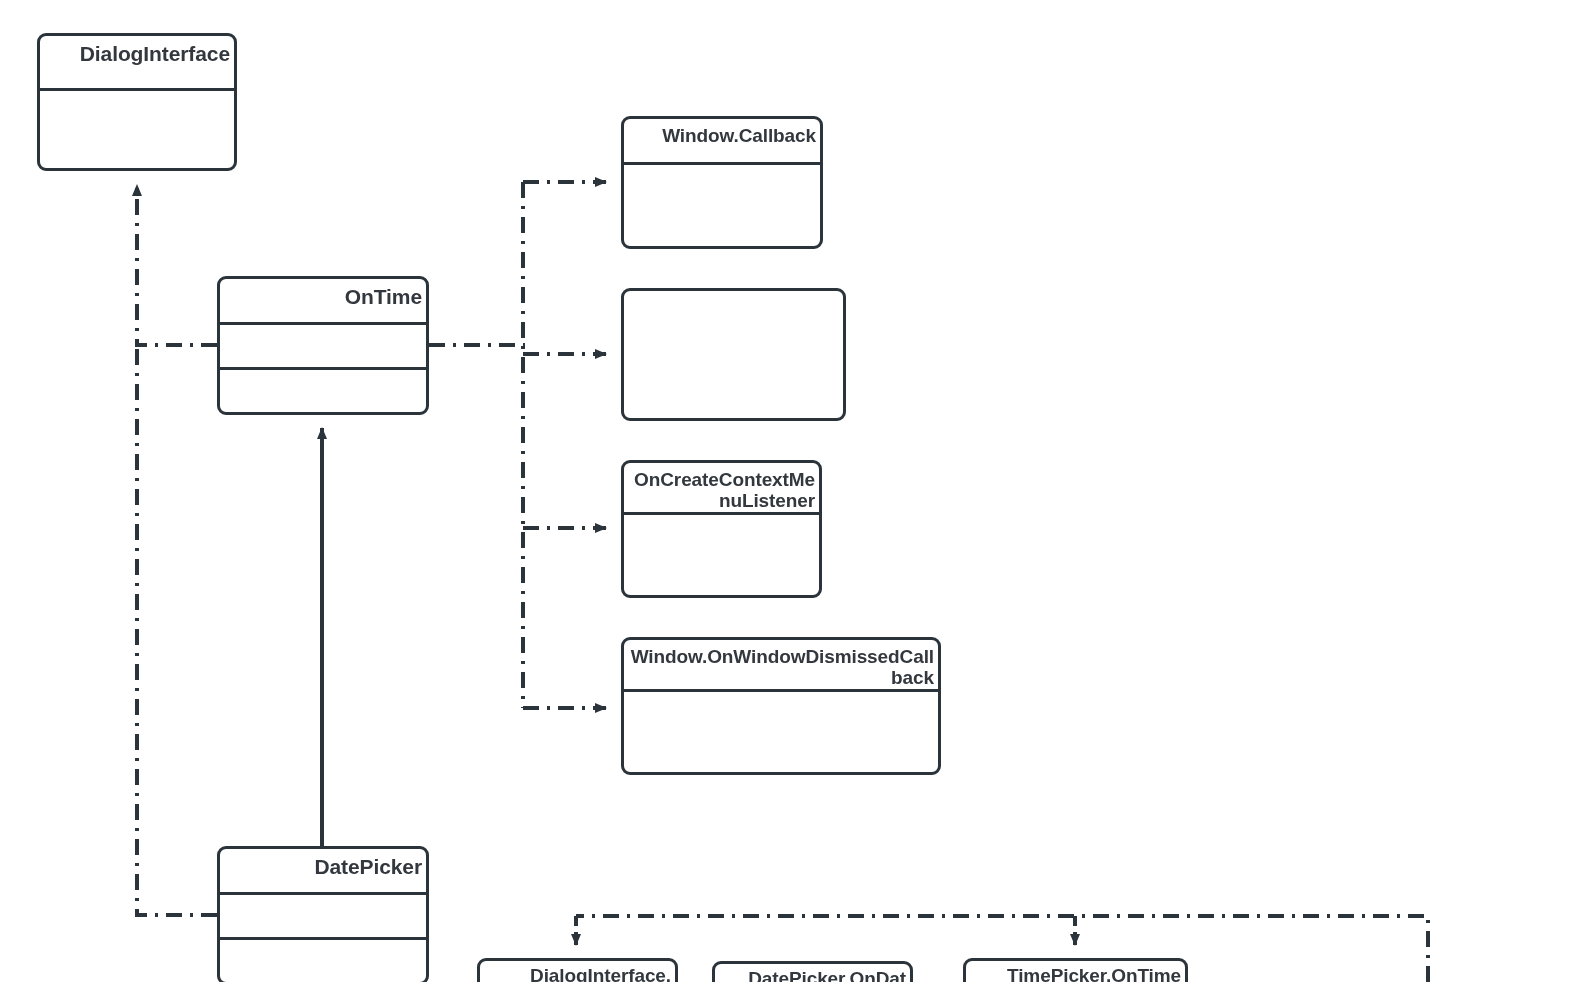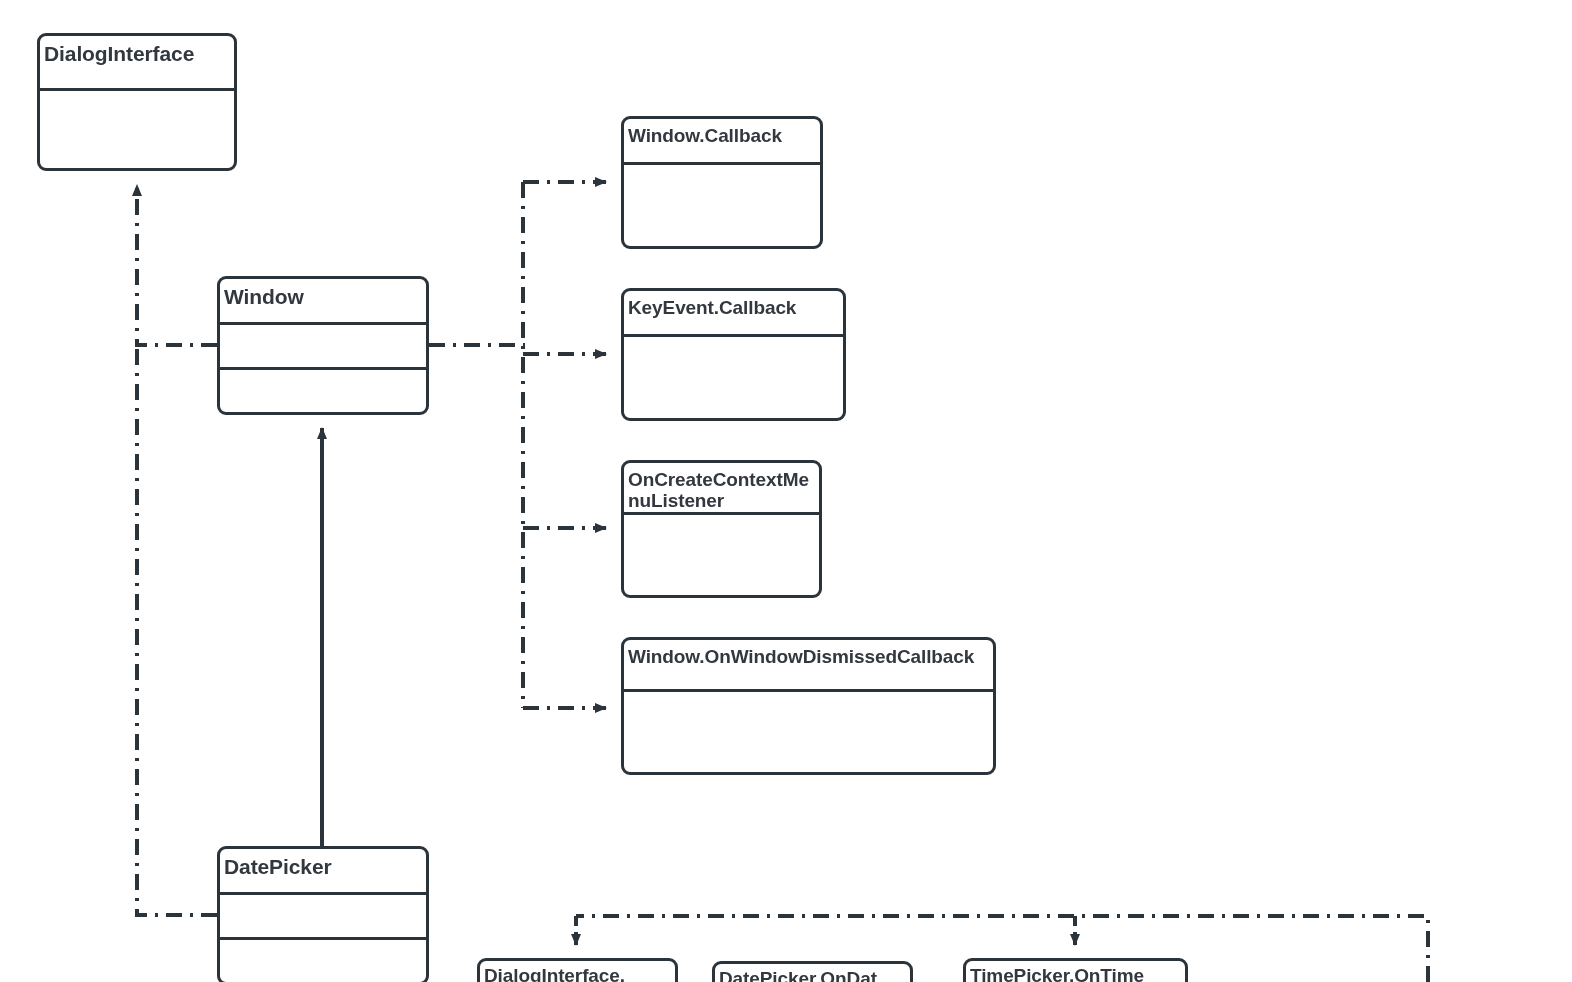--- a/index.html
+++ b/index.html
@@ -32,21 +32,21 @@
     background: #ffffff;
     border: 3px solid #2b333b;
     border-radius: 9px;
     display: flex;
     flex-direction: column;
     overflow: hidden;
   }
   .uml-title {
     box-sizing: border-box;
     width: 100%;
-    text-align: left;
+    text-align: right;
     font-weight: bold;
     color: #32383e;
     letter-spacing: -0.1px;
     line-height: 1.12;
     padding: 6px 4px 5px 4px;
     border-bottom: 3px solid #2b333b;
     white-space: normal;
     word-break: break-word;
   }
   .uml-compartment {
@@ -97,41 +97,40 @@
 
     <path d="M 1075 916 L 1075 945" fill="none" stroke="#2b333b" stroke-width="4" stroke-dasharray="10 6 3 6" marker-end="url(#arrowFilled)"></path>
   </svg>
 
   <div class="uml-node" style="left:37px; top:33px; width:200px; height:138px;">
     <div class="uml-title fs-21" style="height:55px;">DialogInterface</div>
     <div class="uml-compartment"></div>
   </div>
 
   <div class="uml-node" style="left:217px; top:276px; width:212px; height:139px;">
-    <div class="uml-title fs-21" style="height:46px;">Window</div>
+    <div class="uml-title fs-21" style="height:46px;">OnTime</div>
     <div class="uml-compartment div"></div>
     <div class="uml-compartment"></div>
   </div>
 
   <div class="uml-node" style="left:621px; top:116px; width:202px; height:133px;">
     <div class="uml-title fs-20" style="height:46px;">Window.Callback</div>
     <div class="uml-compartment"></div>
   </div>
 
   <div class="uml-node" style="left:621px; top:288px; width:225px; height:133px;">
-    <div class="uml-title fs-20" style="height:46px;">KeyEvent.Callback</div>
     <div class="uml-compartment"></div>
   </div>
 
   <div class="uml-node" style="left:621px; top:460px; width:201px; height:138px;">
     <div class="uml-title fs-19" style="height:52px;">OnCreateContextMenuListener</div>
     <div class="uml-compartment"></div>
   </div>
 
-  <div class="uml-node" style="left:621px; top:637px; width:375px; height:138px;">
+  <div class="uml-node" style="left:621px; top:637px; width:320px; height:138px;">
     <div class="uml-title fs-20" style="height:52px;">Window.OnWindowDismissedCallback</div>
     <div class="uml-compartment"></div>
   </div>
 
   <div class="uml-node" style="left:217px; top:846px; width:212px; height:139px;">
     <div class="uml-title fs-21" style="height:46px;">DatePicker</div>
     <div class="uml-compartment div"></div>
     <div class="uml-compartment"></div>
   </div>
 

